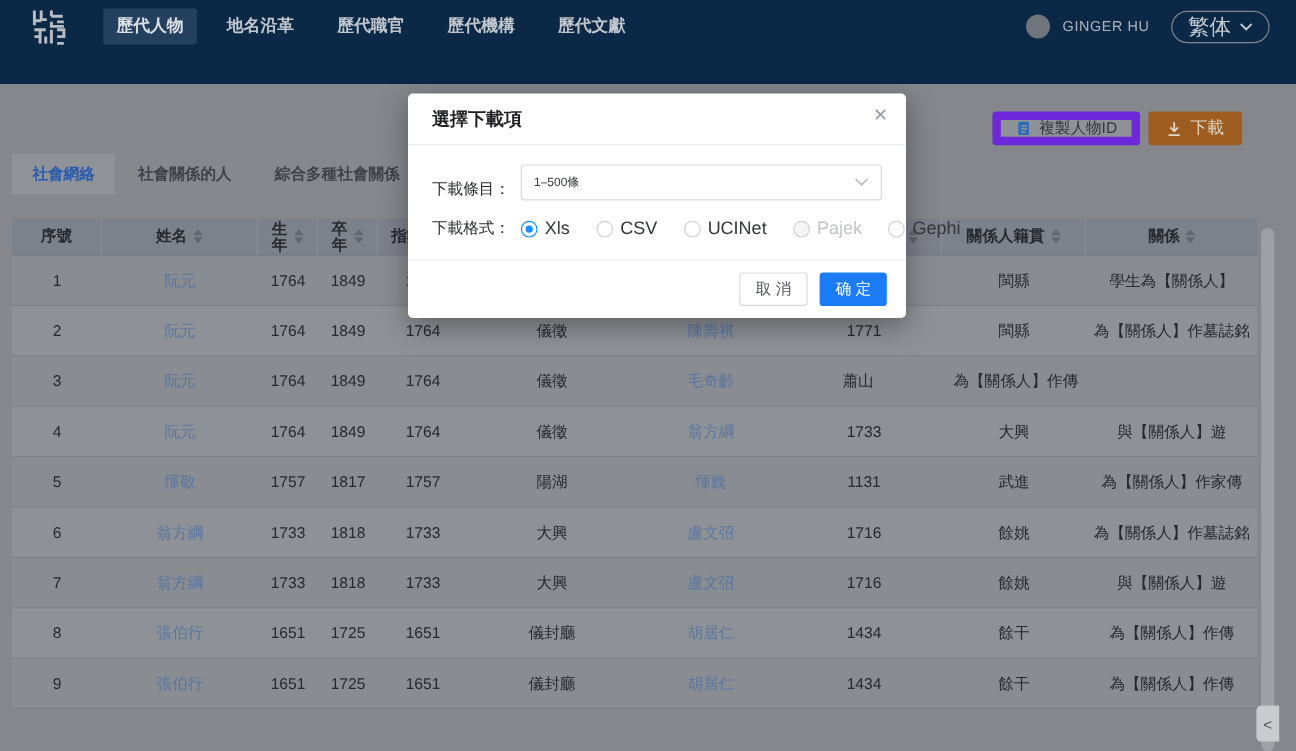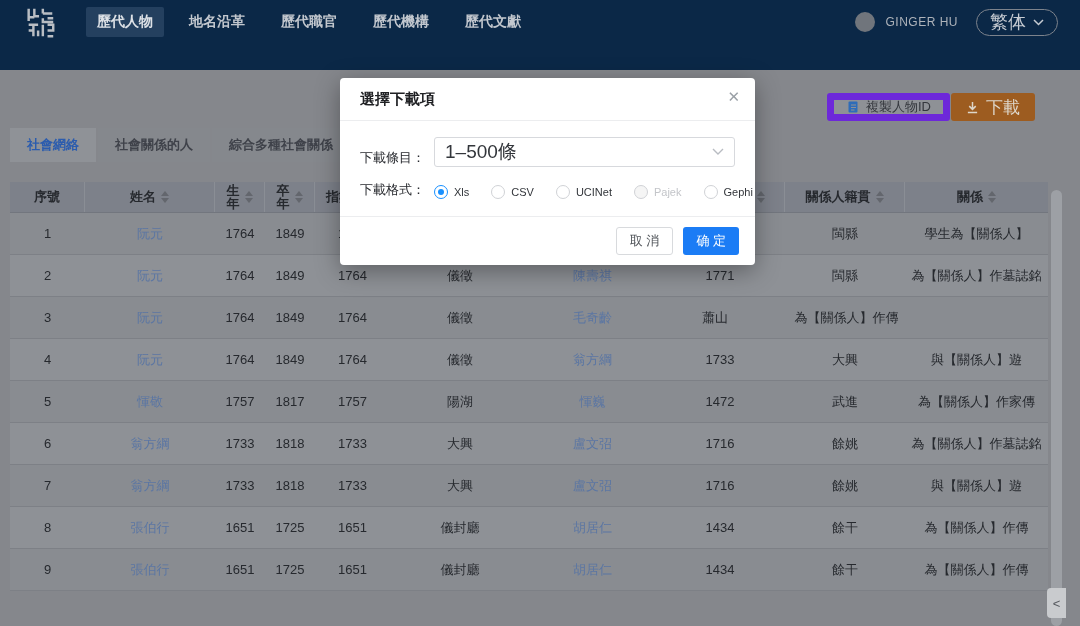--- a/index.html
+++ b/index.html
@@ -17,21 +17,21 @@
   .nav-item.active{background:#24405f;color:#dde1e6;}
   .nav-right{margin-left:auto;display:flex;align-items:center;gap:10px;}
   .avatar{width:20px;height:20px;border-radius:50%;background:#70757c;display:inline-block;}
   .username{color:#aeb3ba;font-size:12px;letter-spacing:.5px;}
   .lang-pill{display:flex;align-items:center;gap:7px;height:27px;padding:0 13px;margin-left:8px;
     border:1px solid #7d838c;border-radius:14px;background:transparent;color:#c6cbd2;font-size:18px;cursor:pointer;}
   
   .btn-copy{position:absolute;top:93px;right:130px;height:28px;display:flex;align-items:center;gap:6px;
     background:#8e9196;border:7px solid #6d28d9;border-radius:3px;color:#34373d;font-size:13px;padding:0 12px;cursor:pointer;}
   .btn-download{position:absolute;top:93px;right:45px;height:28px;display:flex;align-items:center;gap:7px;
-    background:var(--download_orange,#9d5c20);border:none;border-radius:3px;color:#ded7cb;font-size:17px;padding:0 15px;cursor:pointer;}
+    background:var(--download_orange,#9d5c20);border:none;border-radius:3px;color:#ded7cb;font-size:14px;padding:0 15px;cursor:pointer;}
   
   .tabs{position:absolute;left:10px;top:128px;display:flex;gap:2px;}
   .tab{height:34px;display:flex;align-items:center;padding:0 17px;background:#85888d;color:#3f424a;
     font-size:13px;font-weight:600;cursor:pointer;white-space:nowrap;}
   .tab.active{background:#8f9297;color:var(--active_tab_blue,#2b5cae);}
   
   .table{position:absolute;left:10px;top:182px;width:1038px;}
   .thead{display:flex;background:#7d818a;border-bottom:1px solid #72767e;height:30px;}
   .th{display:flex;align-items:center;justify-content:center;gap:5px;font-size:13px;font-weight:600;
     color:#26292e;border-right:1px solid #8a8e95;box-sizing:border-box;cursor:pointer;}
@@ -57,31 +57,31 @@
   .modal{position:absolute;left:340px;top:78px;width:415px;background:#ffffff;border-radius:4px;
     box-shadow:0 6px 24px rgba(0,0,0,.35);}
   .modal-header{position:relative;padding:12px 20px 11px;border-bottom:1px solid #ecedef;}
   .modal-title{font-size:15px;font-weight:700;color:#202124;}
   .modal-close{position:absolute;top:11px;right:15px;font-size:15px;color:#9aa0a6;cursor:pointer;line-height:1;}
   .modal-body{padding:16px 20px 15px;}
   .form-row{display:flex;align-items:flex-end;margin-bottom:14px;}
   .form-row:last-child{margin-bottom:2px;}
   .form-label{width:74px;flex:none;font-size:13px;color:#27292e;}
   .select{flex:1;height:30px;border:1px solid #d7d9dd;border-radius:3px;display:flex;align-items:center;
-    padding:0 10px;font-size:19px;color:#33363b;cursor:pointer;box-sizing:border-box;gap:40px;}
+    padding:0 10px;font-size:10px;color:#33363b;cursor:pointer;box-sizing:border-box;gap:40px;}
   .select .sel-chevron{margin-left:auto;}
   .radio-group{display:flex;align-items:center;gap:22px;flex-wrap:nowrap;}
   .radio-item{display:inline-flex;align-items:center;gap:6px;cursor:pointer;}
   .radio{width:14px;height:14px;border-radius:50%;border:1px solid #d0d2d6;background:#fff;
     box-sizing:border-box;position:relative;flex:none;}
   .radio.checked{border-color:var(--radio_blue,#1890ff);}
   .radio.checked::after{content:"";position:absolute;left:3px;top:3px;width:6px;height:6px;border-radius:50%;
     background:var(--radio_blue,#1890ff);}
   .radio.rdisabled{background:#f5f5f5;}
-  .radio-label{font-size:11px;color:#33363b;}
+  .radio-label{font-size:15px;color:#33363b;}
   .radio-item.disabled .radio-label{color:#c3c5c9;}
   .radio-item.disabled{cursor:not-allowed;}
   .modal-footer{border-top:1px solid #ecedef;padding:10px 16px;display:flex;justify-content:flex-end;gap:10px;}
   .btn{height:28px;padding:0 13px;font-size:13px;border-radius:3px;cursor:pointer;display:flex;align-items:center;}
   .btn-cancel{background:#fff;border:1px solid #d8dadd;color:#4f5358;}
   .btn-ok{background:var(--primary_blue,#1b7cf5);border:none;color:#ffffff;}
 </style>
 </head>
 <body style="--nav_bg: #0b2847; --page_bg: #85878c; --primary_blue: #1b7cf5; --radio_blue: #1890ff; --download_orange: #9d5c20; --link_blue: #5b76a3; --active_tab_blue: #2b5cae;">
 
@@ -272,21 +272,21 @@
         <div class="td" style="width: 130px;">
           <span class="link">惲敬</span>
         </div>
         <div class="td" style="width: 50px;">1757</div>
         <div class="td" style="width: 50px;">1817</div>
         <div class="td" style="width: 75px;">1757</div>
         <div class="td" style="width: 140px;">陽湖</div>
         <div class="td" style="width: 125px;">
           <span class="link">惲巍</span>
         </div>
-        <div class="td" style="width: 130px;">1472</div>
+        <div class="td" style="width: 130px;">1131</div>
         <div class="td" style="width: 120px;">武進</div>
         <div class="td" style="width: 143px;">為【關係人】作家傳</div>
       </div>
       <div class="tr even">
         <div class="td" style="width: 75px;">6</div>
         <div class="td" style="width: 130px;">
           <span class="link">翁方綱</span>
         </div>
         <div class="td" style="width: 50px;">1733</div>
         <div class="td" style="width: 50px;">1818</div>

